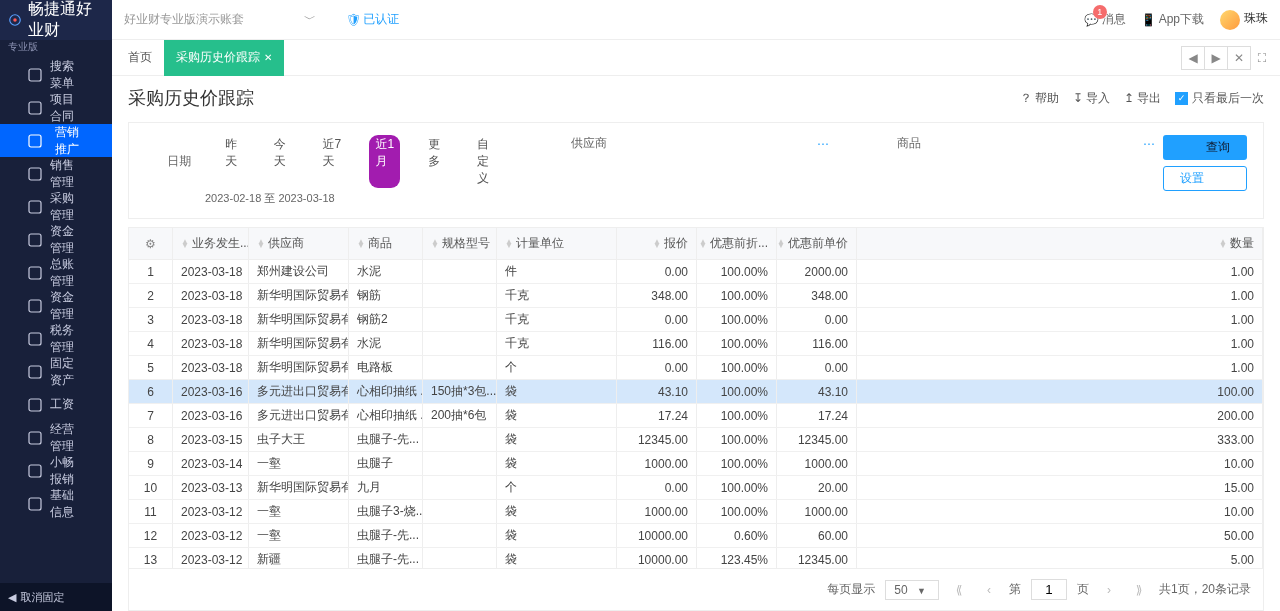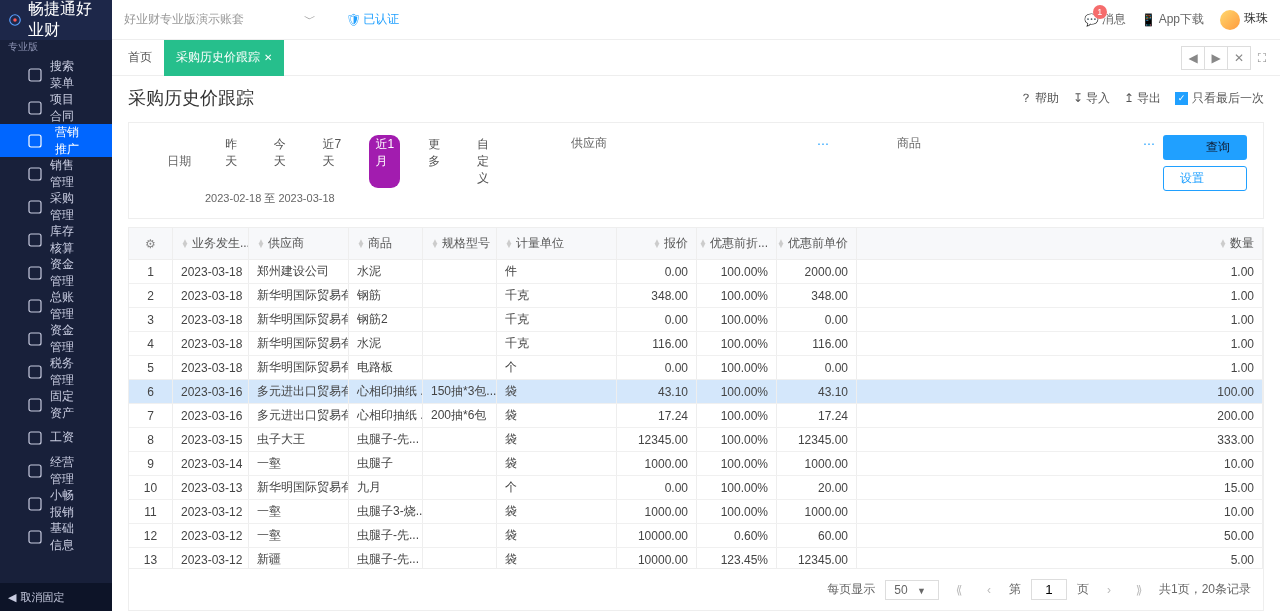--- a/index.html
+++ b/index.html
@@ -133,28 +133,20 @@
           </svg>
         </span>
         <span>采购管理</span>
       </div>
       <div class="sidebar-item">
         <span class="s-icon">
           <svg width="14" height="14" viewBox="0 0 14 14">
             <rect x="1" y="1" width="12" height="12" rx="2" fill="none" stroke="currentColor" stroke-width="1.2"></rect>
           </svg>
         </span>
-        <span>库存核算</span>
-      </div>
-      <div class="sidebar-item">
-        <span class="s-icon">
-          <svg width="14" height="14" viewBox="0 0 14 14">
-            <rect x="1" y="1" width="12" height="12" rx="2" fill="none" stroke="currentColor" stroke-width="1.2"></rect>
-          </svg>
-        </span>
         <span>资金管理</span>
       </div>
       <div class="sidebar-item">
         <span class="s-icon">
           <svg width="14" height="14" viewBox="0 0 14 14">
             <rect x="1" y="1" width="12" height="12" rx="2" fill="none" stroke="currentColor" stroke-width="1.2"></rect>
           </svg>
         </span>
         <span>总账管理</span>
       </div>

